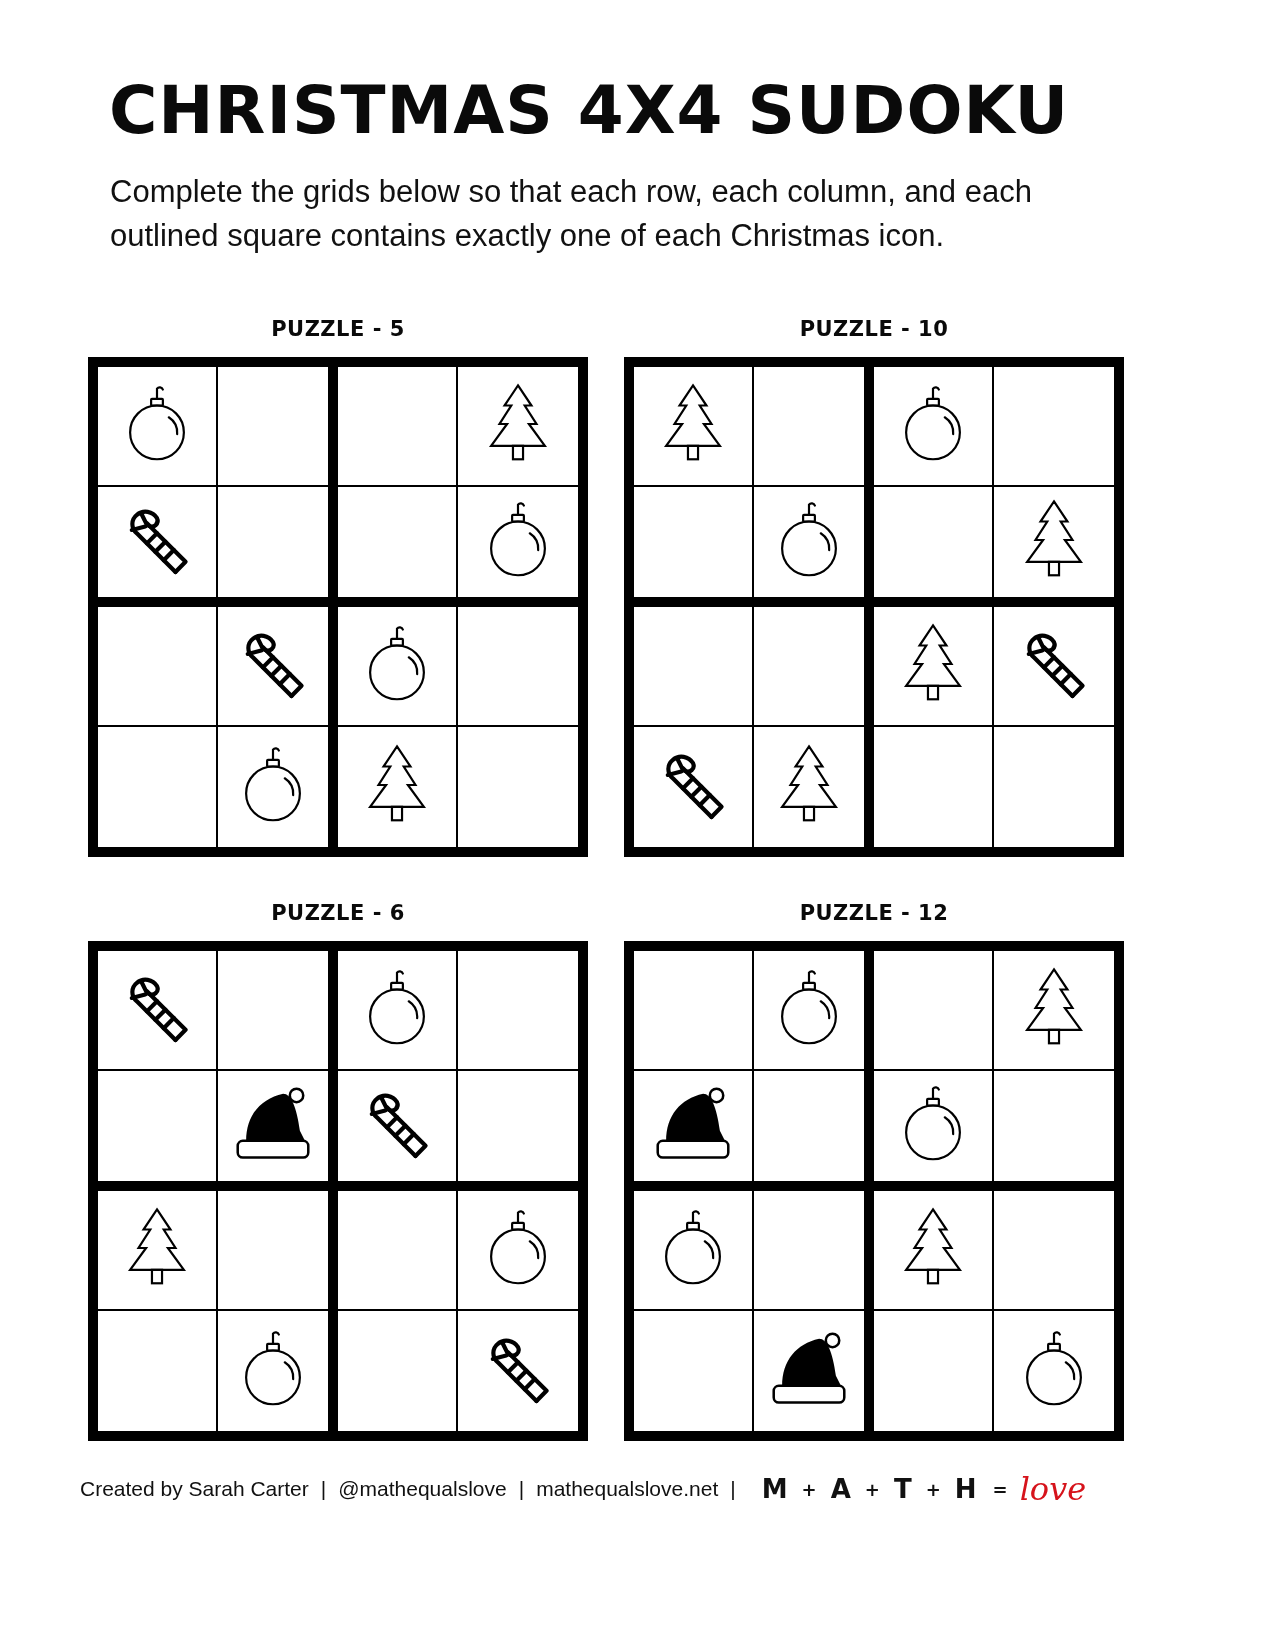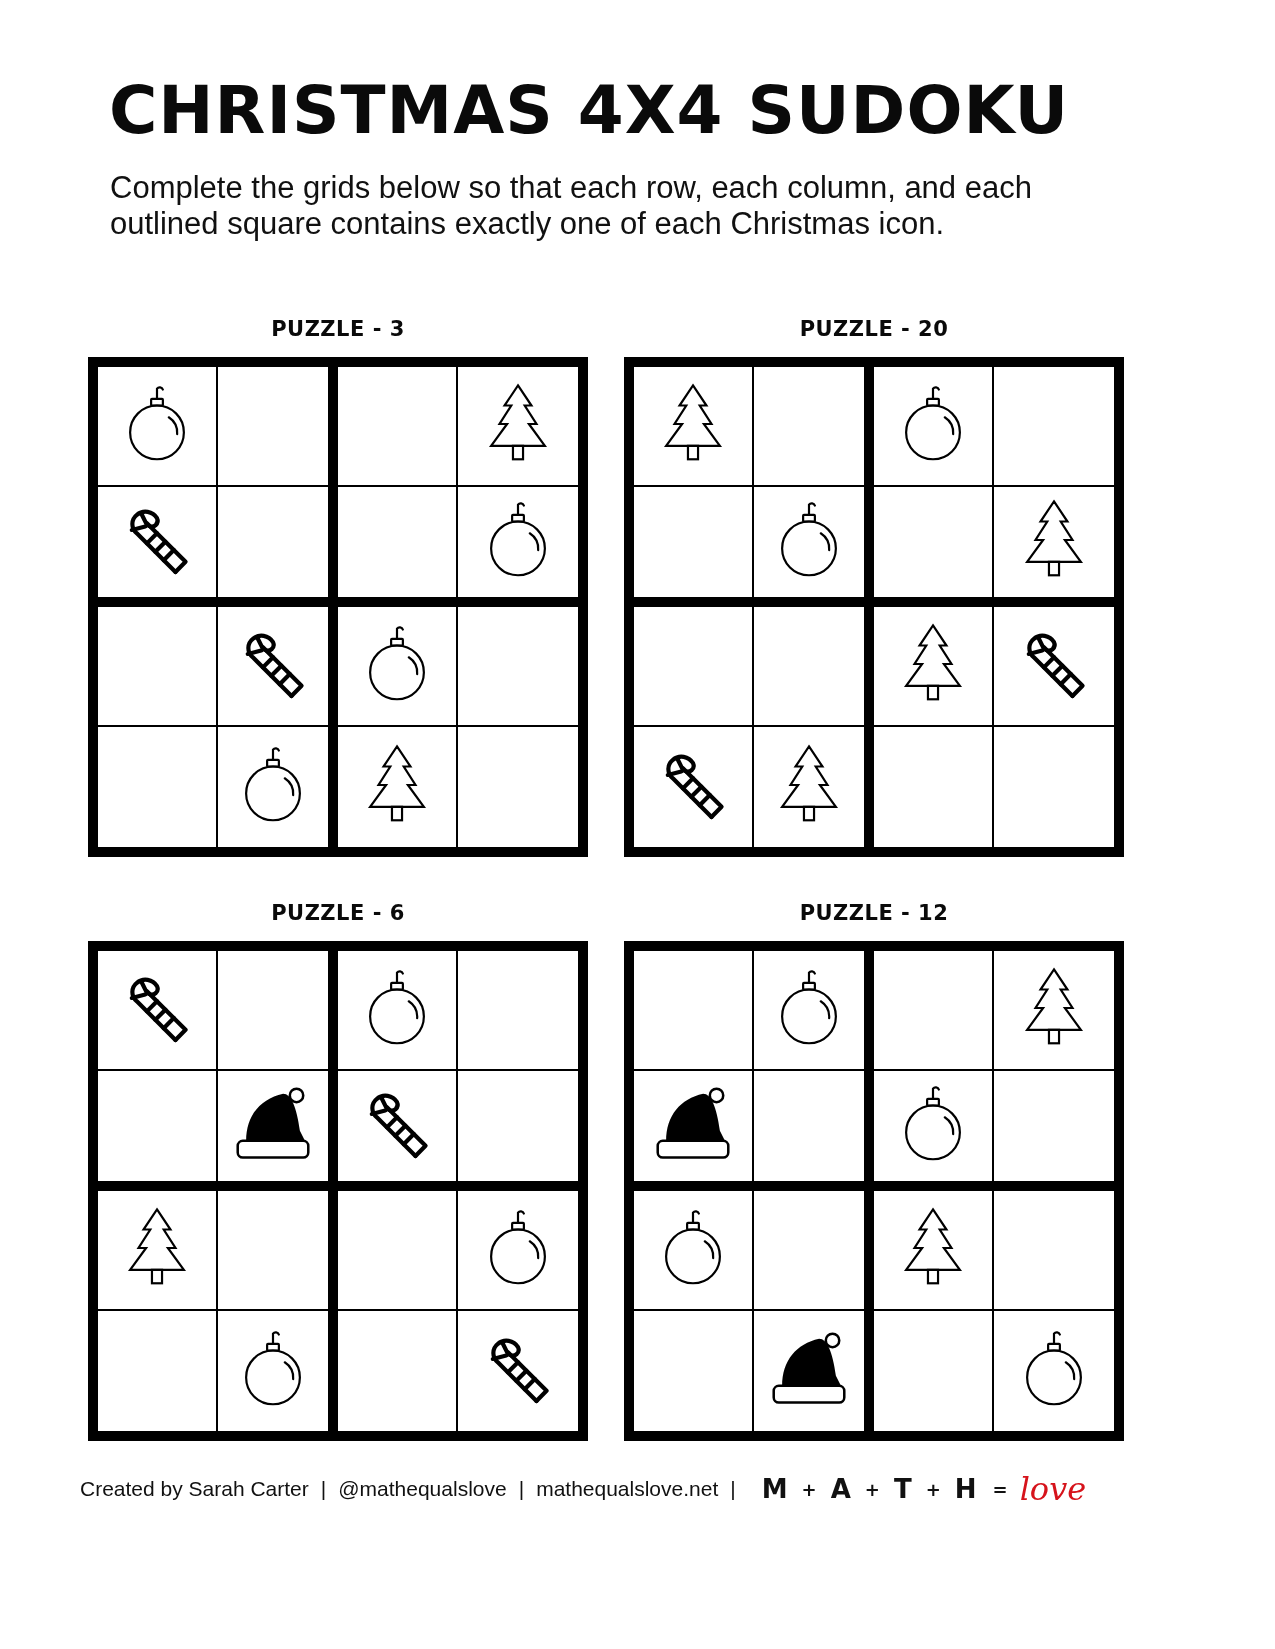--- a/index.html
+++ b/index.html
@@ -6,21 +6,21 @@
   html, body { width: 1275px; height: 1649px; background: #ffffff; }
   body { position: relative; font-family: "DejaVu Sans", sans-serif; color: #0a0a0a; overflow: hidden; }
 
   .title {
     position: absolute; left: 0; top: 72px; width: 1178px; text-align: center;
     font-family: "DejaVu Sans", sans-serif; font-weight: bold; font-size: 66px;
     letter-spacing: 1px; color: #0a0a0a;
   }
   .instructions {
     position: absolute; left: 110px; top: 170px; width: 1020px;
-    font-family: "Liberation Sans", sans-serif; font-size: 31px; line-height: 36px; color: #111;
+    font-family: "Liberation Sans", sans-serif; font-size: 31px; line-height: 44px; color: #111;
   }
 
   .puzzle { position: absolute; width: 500px; }
   .puzzle-label {
     position: absolute; left: 0; width: 500px; top: -40px; text-align: center;
     font-family: "DejaVu Sans", sans-serif; font-weight: bold; font-size: 21px; letter-spacing: 0.5px;
   }
   .grid {
     position: absolute; left: 0; top: 0; width: 500px; height: 500px;
     border: 10px solid #000; background: #fff;
@@ -48,21 +48,21 @@
   .brand .eq { font-size: 18px; margin: 0 12px 0 16px; }
   .brand .love { font-family: "DejaVu Serif", serif; font-style: italic; font-weight: normal; font-size: 32px; color: #d6131b; }
 </style>
 </head>
 <body>
 
 <div class="title">CHRISTMAS 4X4 SUDOKU</div>
 <div class="instructions">Complete the grids below so that each row, each column, and each outlined square contains exactly one of each Christmas icon.</div>
 
 <div class="puzzle" id="puzzle-0" style="left:88px; top:357px;">
-  <div class="puzzle-label">PUZZLE - 3</div>
+  <div class="puzzle-label">PUZZLE - 5</div>
   <div class="grid">
       <div class="cell r0 c0">
         <span><svg viewBox="0 0 100 100" fill="none" stroke="#000" stroke-width="2.6" stroke-linecap="round">
             <path d="M50 20 V8 a4 4 0 0 1 7 1"></path>
             <rect x="43" y="20" width="14" height="8" rx="1"></rect>
             <circle cx="50" cy="60" r="32"></circle>
             <path d="M64 42 a22 22 0 0 1 10 20"></path>
           </svg></span>
       </div>
       <div class="cell r0 c1"></div>
@@ -127,21 +127,21 @@
       <div class="cell r3 c2">
         <span><svg viewBox="0 0 100 100" fill="none" stroke="#000" stroke-width="2.6" stroke-linejoin="miter">
             <path d="M50 4 L66 28 L58 28 L72 50 L63 50 L82 76 L18 76 L37 50 L28 50 L42 28 L34 28 Z"></path>
             <rect x="44" y="76" width="12" height="16"></rect>
           </svg></span>
       </div>
       <div class="cell r3 c3"></div>
     </div>
 </div>
 <div class="puzzle" id="puzzle-1" style="left:624px; top:357px;">
-  <div class="puzzle-label">PUZZLE - 20</div>
+  <div class="puzzle-label">PUZZLE - 10</div>
   <div class="grid">
       <div class="cell r0 c0">
         <span><svg viewBox="0 0 100 100" fill="none" stroke="#000" stroke-width="2.6" stroke-linejoin="miter">
             <path d="M50 4 L66 28 L58 28 L72 50 L63 50 L82 76 L18 76 L37 50 L28 50 L42 28 L34 28 Z"></path>
             <rect x="44" y="76" width="12" height="16"></rect>
           </svg></span>
       </div>
       <div class="cell r0 c1"></div>
       <div class="cell r0 c2">
         <span><svg viewBox="0 0 100 100" fill="none" stroke="#000" stroke-width="2.6" stroke-linecap="round">

